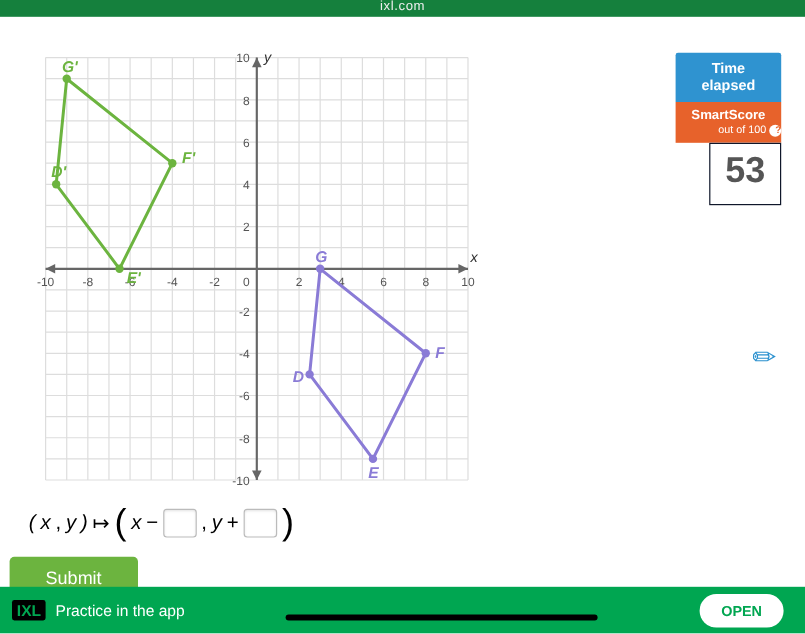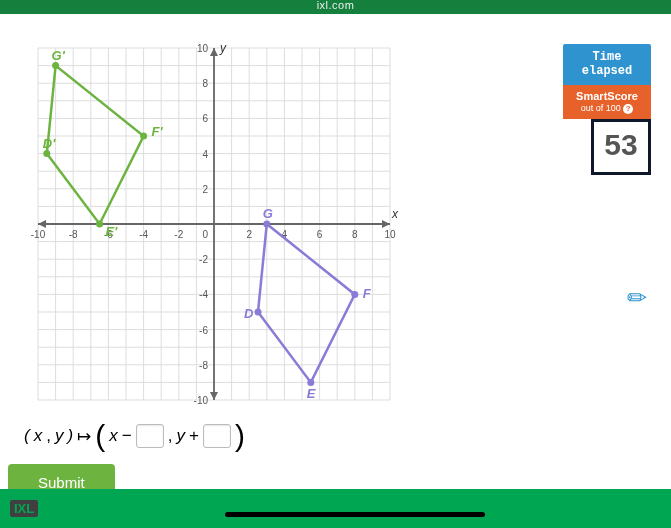--- a/index.html
+++ b/index.html
@@ -6,33 +6,33 @@
   body { font-family: Arial, Helvetica, sans-serif; width: 671px; height: 528px; position: relative; background: #fff; overflow: hidden; }
   .url-bar { height: 14px; background: #15803d; color: #eee; text-align: center; font-size: 11px; line-height: 10px; letter-spacing: 0.5px; overflow: hidden;}
   .main-area { position: relative; height: 475px; }
   .graph-wrap { position: absolute; left: 24px; top: 20px; }
   .formula-row { position: absolute; left: 24px; top: 405px; font-size: 17px; font-style: italic; display: flex; align-items: center; gap: 4px; }
   .formula-row .paren { font-size: 30px; font-weight: 200; font-style: normal; }
   .formula-row .op { font-style: normal; }
   .formula-row input { width: 28px; height: 24px; border: 1px solid #bbb; border-radius: 3px; text-align: center; font-size: 14px; box-shadow: inset 0 1px 2px rgba(0,0,0,0.1);}
   .submit-btn { position: absolute; left: 8px; top: 450px; background: #6cb43f; color: #fff; border: none; padding: 10px 30px; font-size: 15px; border-radius: 4px 4px 0 0; cursor: pointer; }
   .right-panel { position: absolute; right: 20px; top: 30px; width: 88px; }
-  .time-head { background: #2f93d0; color: #fff; text-align: center; font-size: 12px; font-weight: bold; padding: 6px 0; line-height: 1.2; border-radius: 2px 2px 0 0; font-family: Liberation Mono, monospace;}
+  .time-head { background: #2f93d0; color: #fff; text-align: center; font-size: 12px; font-weight: bold; padding: 6px 0; line-height: 1.2; border-radius: 2px 2px 0 0;}
   .time-grid { display: flex; background: #fff; border:1px solid #e0e0e0; border-top:none;}
   .time-cell { flex: 1; text-align: center; padding: 4px 0 2px; }
   .time-val { font-size: 13px; color: #333; }
   .time-lbl { font-size: 8px; color: #aaa; letter-spacing: 0.5px;}
   .smart-head { margin-top: 0; background: #e7622b; color: #fff; text-align: center; font-size: 11px; font-weight: bold; padding: 5px 0; line-height: 1.2;}
-  .smart-sub { display:block; font-size: 9px; font-weight: normal;}
+  .smart-sub { display:block; font-size: 9px; font-weight: normal; text-align: right;}
   .smart-sub .q { display:inline-block; width:10px; height:10px; background:#fff; color:#e7622b; border-radius:50%; font-size:8px; line-height:10px; font-weight:bold;}
-  .score-box { background: #fff; border:3px solid #0f172a; text-align: center; font-size: 30px; font-weight: bold; color: #555; padding: 6px 4px 10px; margin-left: 28px;}
+  .score-box { background: #fff; border:1px solid #0f172a; text-align: center; font-size: 30px; font-weight: bold; color: #555; padding: 6px 4px 10px; margin-left: 28px;}
   .pencil { position: absolute; right: 24px; top: 270px; color: #2f93d0; font-size: 24px; transform: rotate(0deg); cursor:pointer;}
   .ad-bar { position: absolute; left: 0; bottom: 0; width: 671px; height: 39px; background: #00a651; display: flex; align-items: center; }
   .ad-logo { color: #fff; font-weight: bold; margin-left: 10px; font-size: 15px; display:flex; align-items:center; gap:6px;}
-  .ad-logo .box { background:#404040; color:#00a651; padding:1px 4px; border-radius:2px; font-size:13px;}
+  .ad-logo .box { background:#000000; color:#00a651; padding:1px 4px; border-radius:2px; font-size:13px;}
   .ad-text { color: #fff; font-size: 13px; margin-left: 2px; font-weight: normal;}
   .ad-swipe { flex:1; display:flex; justify-content:center;}
   .ad-swipe .bar { width: 260px; height: 5px; background: #000; border-radius: 3px; margin-top: 12px;}
   .open-btn { background: #fff; color: #00a651; font-weight: bold; font-size: 12px; border: none; padding: 7px 18px; border-radius: 15px; margin-right: 18px; cursor:pointer;}
 </style>
 </head>
 <body>
 
 <div class="url-bar">ixl.com</div>
 
@@ -165,17 +165,19 @@
     </div>
     <div class="score-box">53</div>
   </div>
 
   <div class="pencil">✏</div>
 </div>
 
 <div class="ad-bar">
   <div class="ad-logo">
     <span class="box">IXL</span>
+    <span class="ad-text">Practice in the app</span>
   </div>
   <div class="ad-swipe">
       <div class="bar"></div>
     </div>
+  <button class="open-btn">OPEN</button>
 </div>
 
 </body></html>

